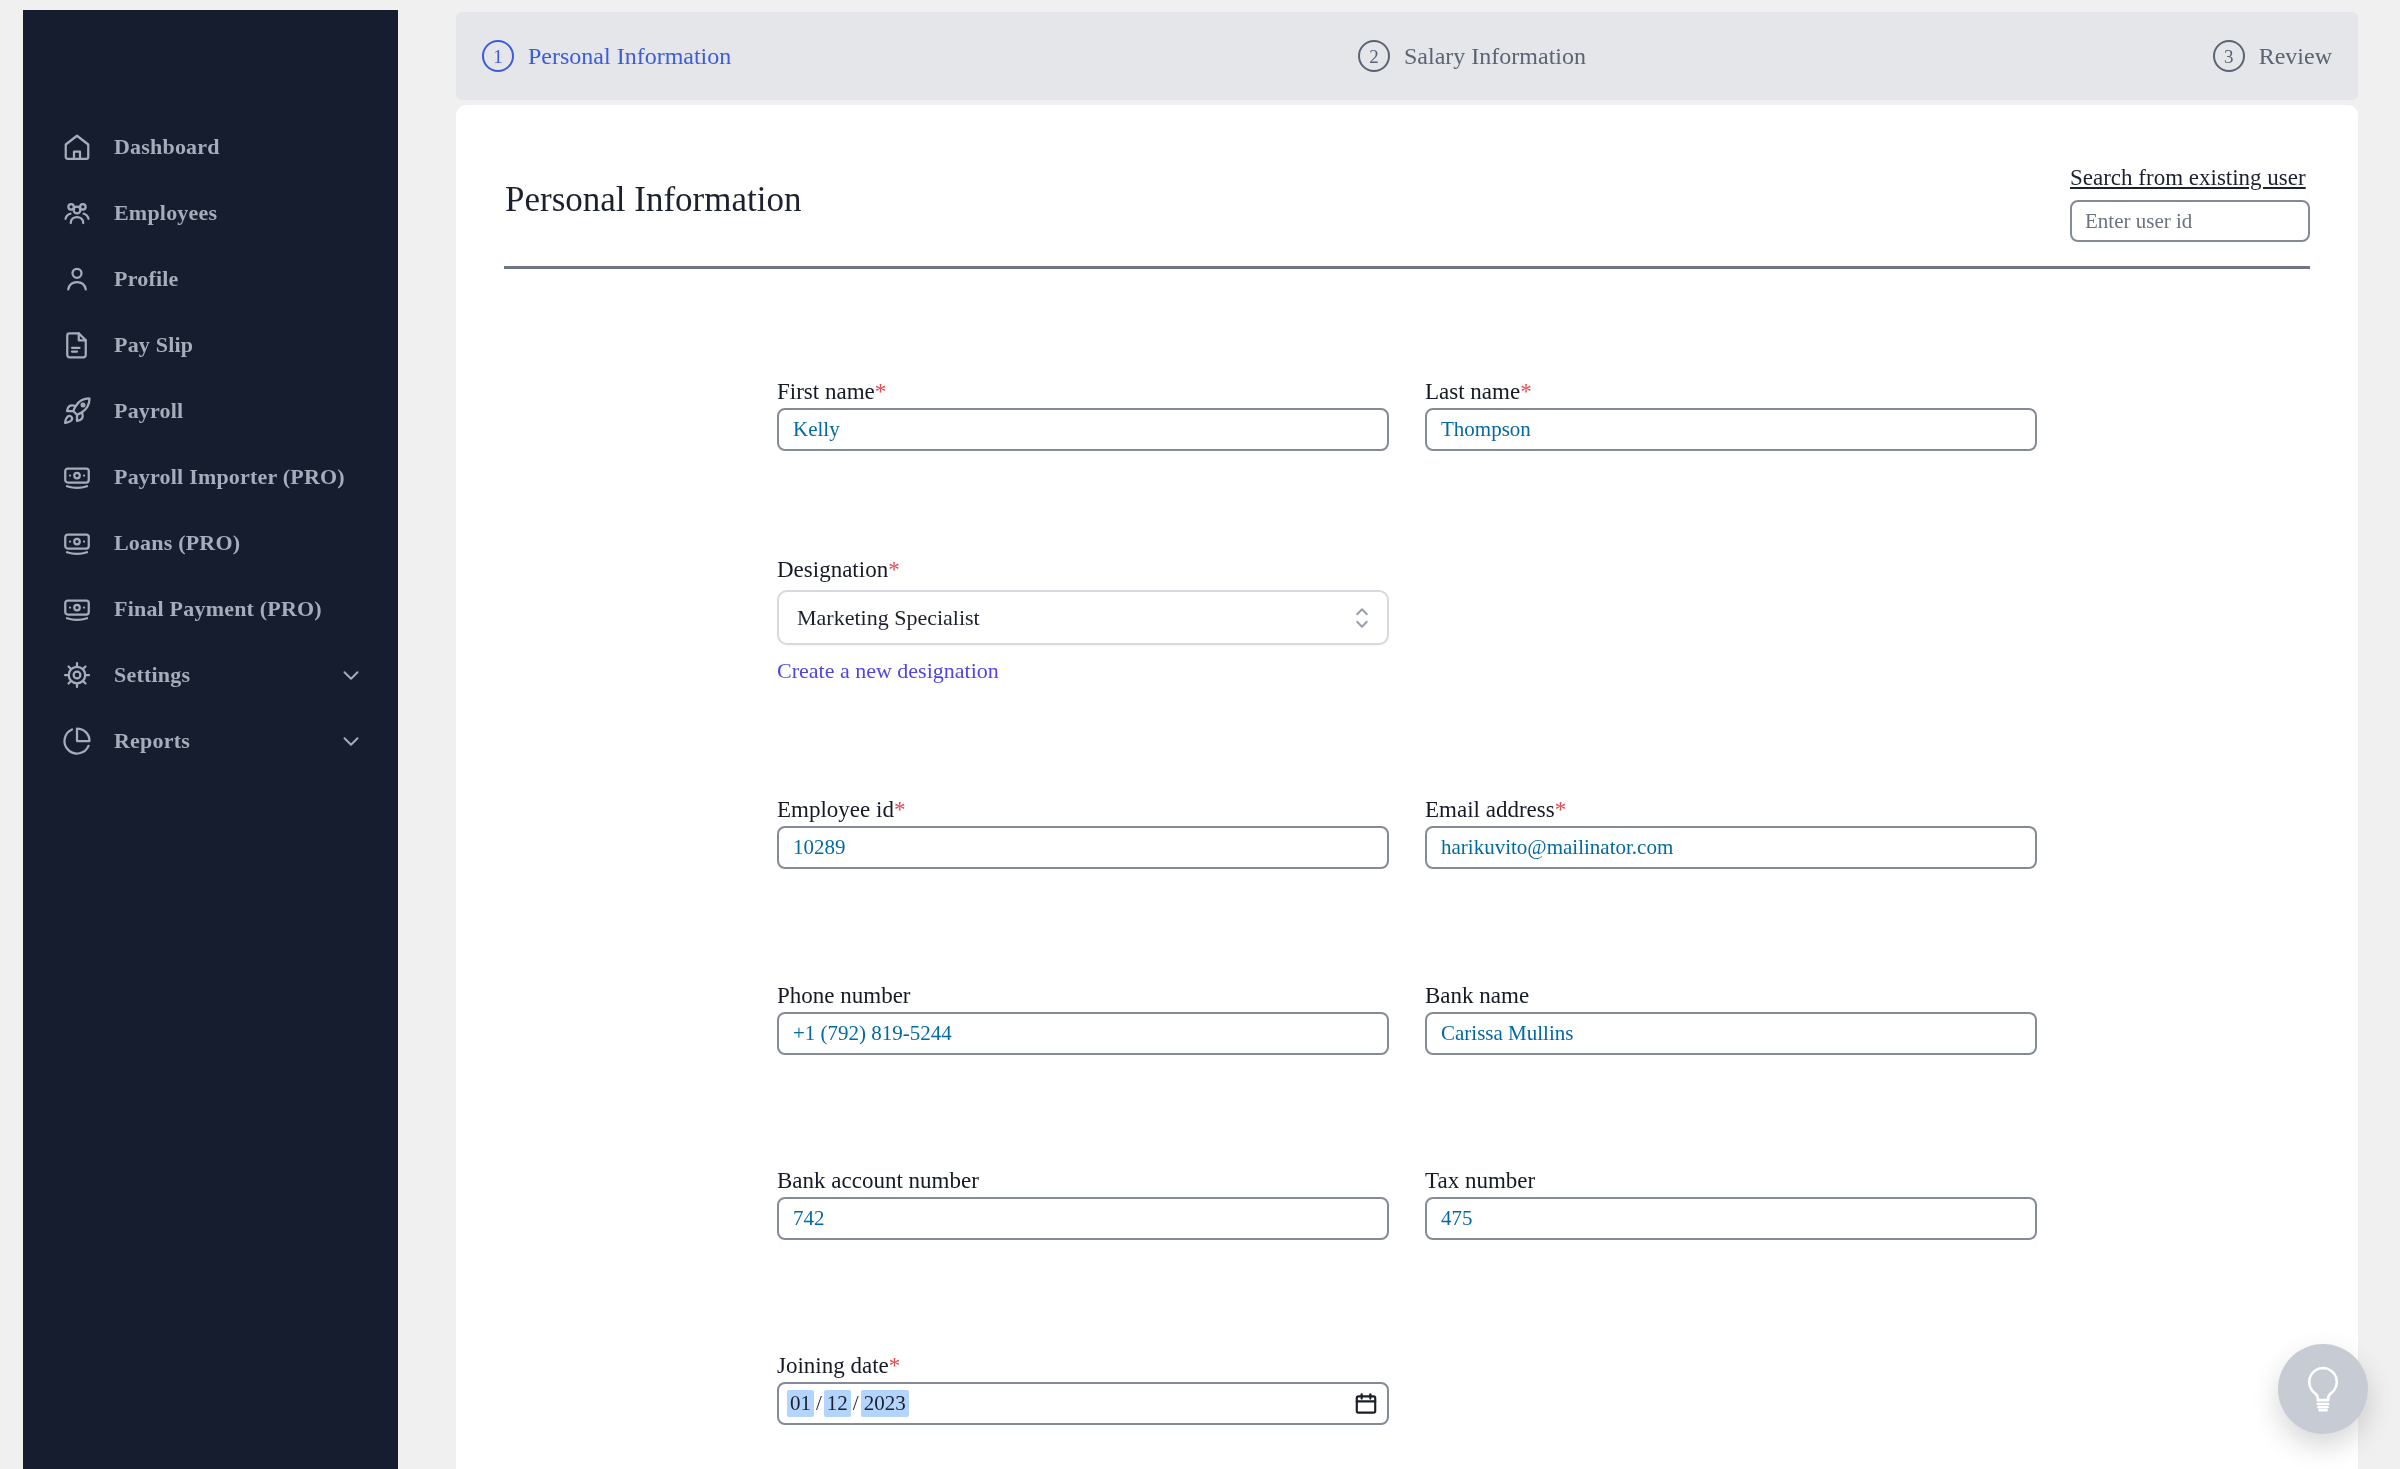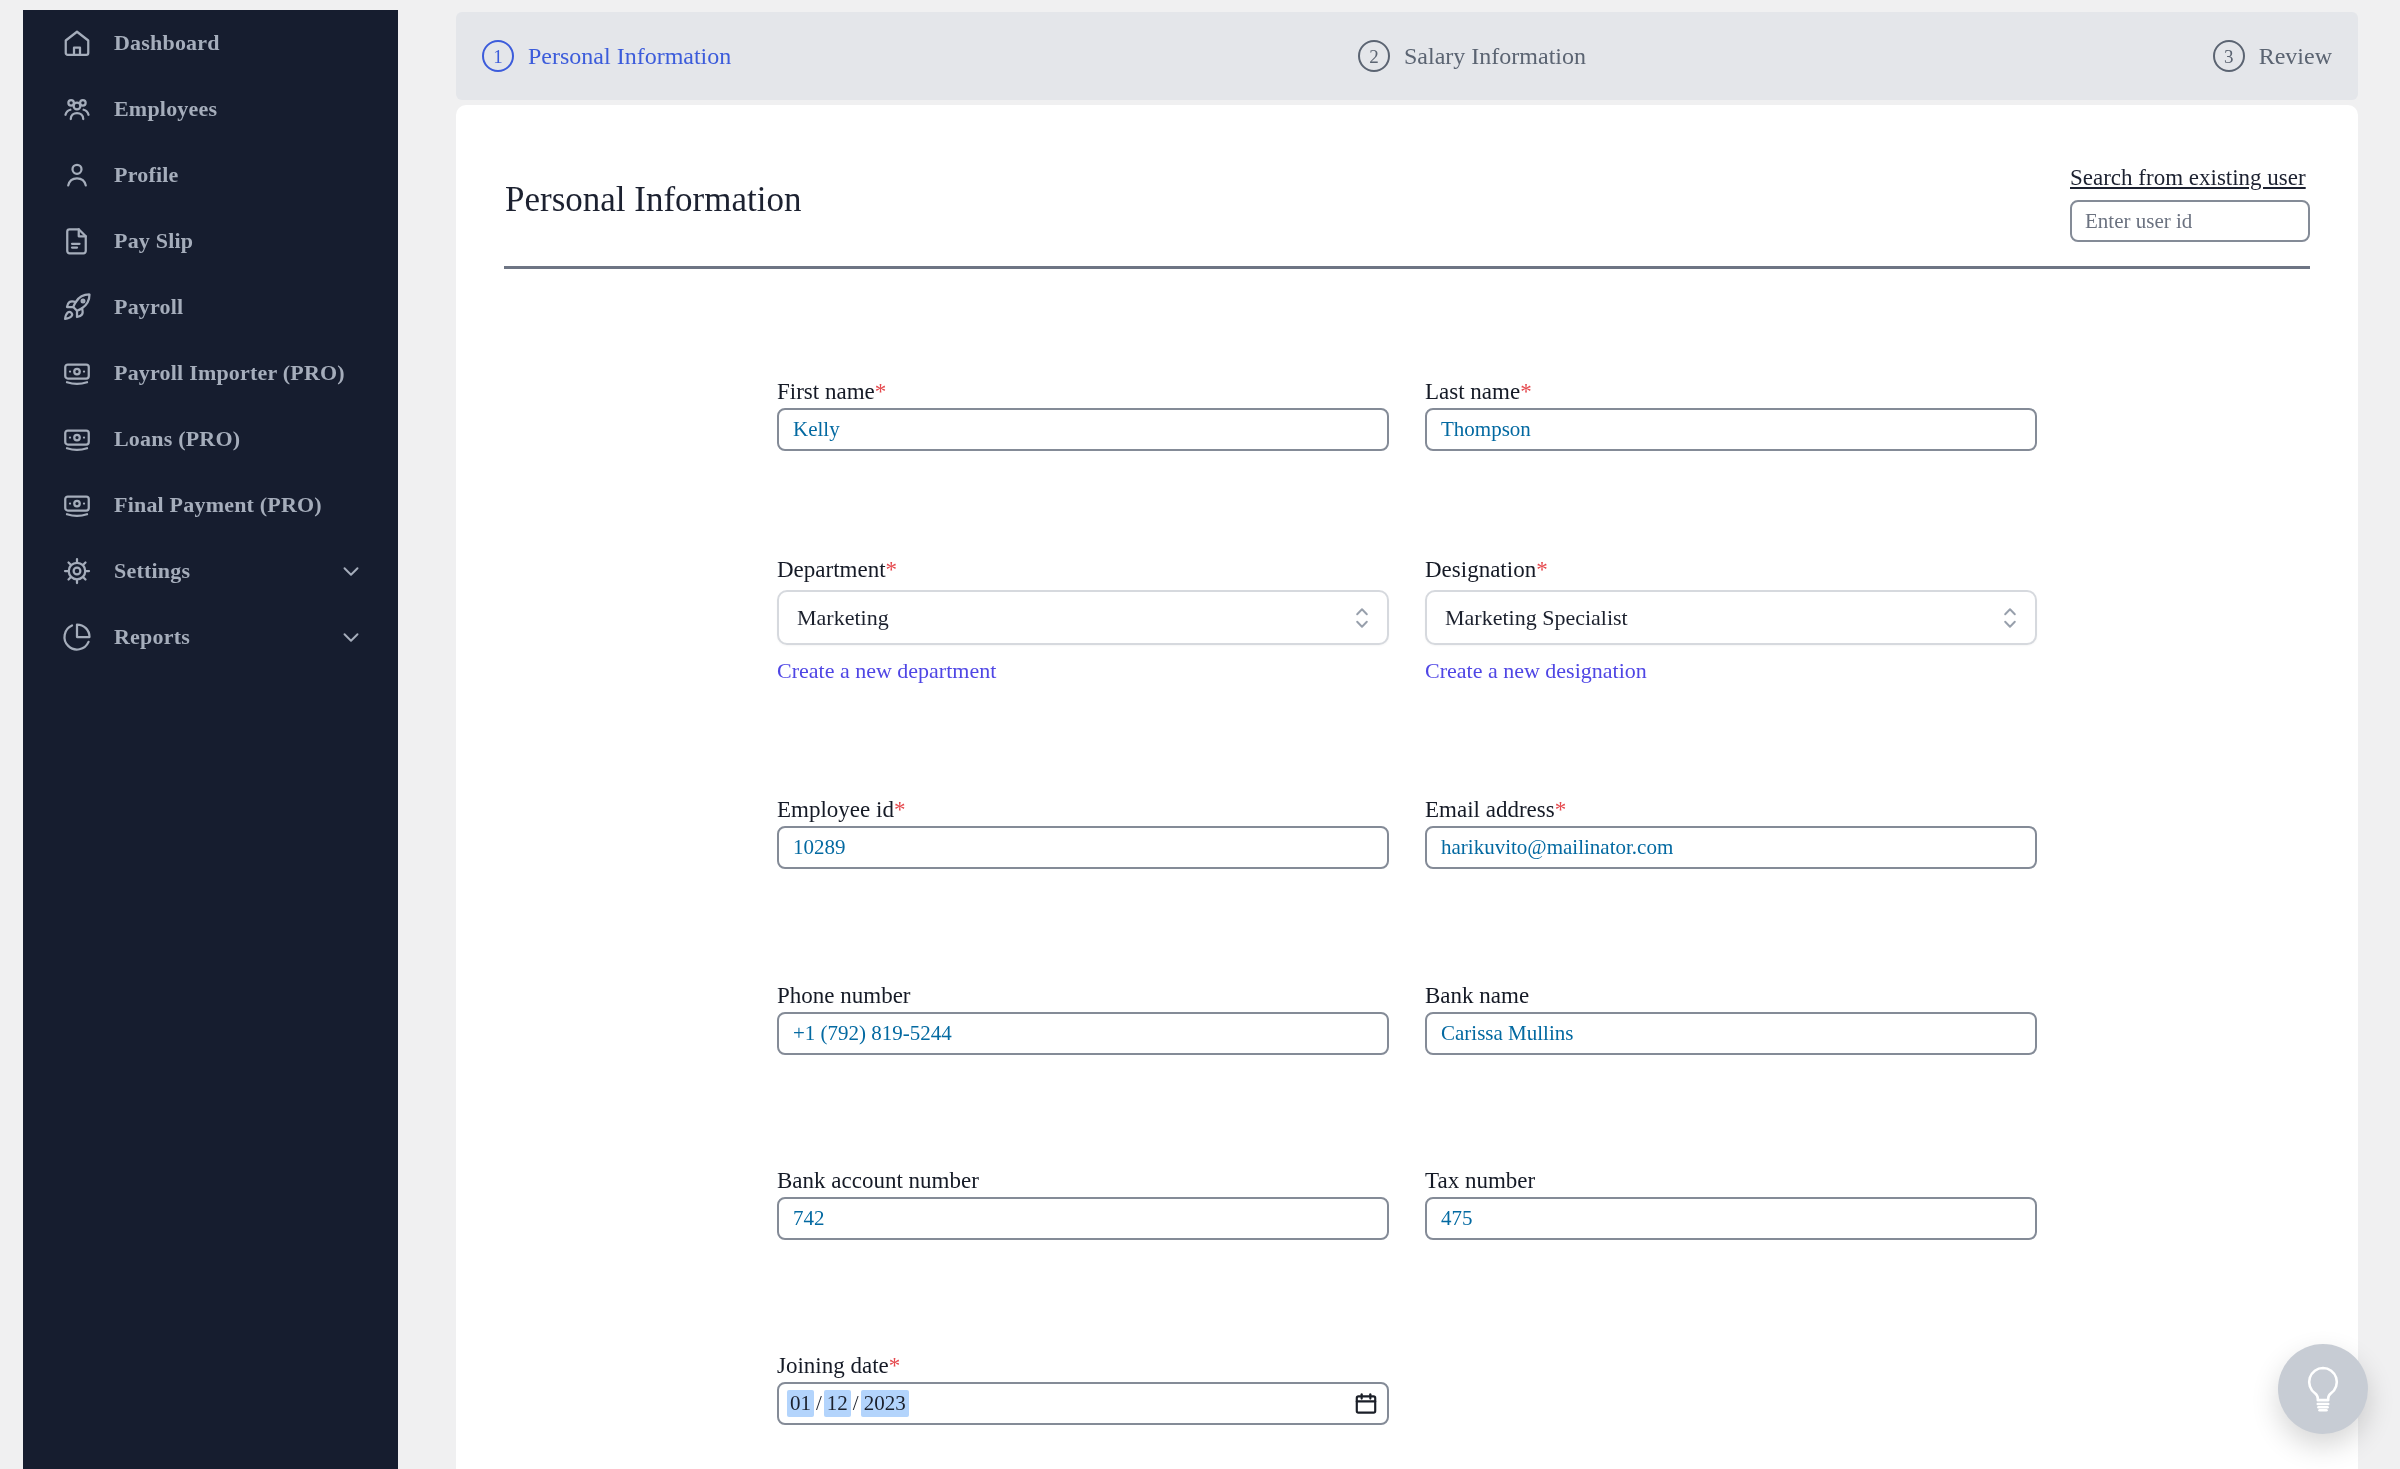--- a/index.html
+++ b/index.html
@@ -2,21 +2,21 @@
 <html><head>
 <meta charset="utf-8">
 <style>
   html,body{margin:0;padding:0;width:2400px;height:1469px;overflow:hidden;
     background:#f0f0f1;font-family:"Liberation Serif","DejaVu Serif",serif;}
   *{box-sizing:border-box;}
 
   
   .sidebar{position:absolute;left:23px;top:10px;width:375px;height:1459px;
     background:#161d2f;}
-  .nav{}
+  .nav{padding-top:104px;}
   .nav-item{display:flex;align-items:center;height:66px;padding-left:39px;
     color:#a5adbb;cursor:pointer;}
   .nav-icon{width:30px;height:30px;flex:none;display:flex;align-items:center;justify-content:center;}
   .nav-icon svg{width:30px;height:30px;}
   .nav-label{margin-left:22px;font-weight:bold;font-size:22px;letter-spacing:.2px;}
   .nav-chevron{margin-left:auto;margin-right:34px;width:26px;height:26px;}
   .nav-chevron svg{width:26px;height:26px;}
 
   
   .main{position:absolute;left:456px;top:12px;width:1902px;height:1457px;
@@ -256,33 +256,20 @@
           <input class="text-input" type="text" value="Kelly" style="">
         </div>
         <div class="field">
           <label><span>Last name</span><span class="req">*</span></label>
           <input class="text-input" type="text" value="Thompson" style="">
         </div>
       </div>
 
       <div class="row mb2">
         <div class="field">
-          <label><span>Department</span><span class="req">*</span></label>
-          <div class="select">
-            <span>Marketing</span>
-            <span class="select-chevrons">
-              <svg viewBox="0 0 16 28" style="stroke:#98a0ac">
-                  <path d="M3.5 10.5L8 5.8l4.5 4.7"></path>
-                  <path d="M3.5 17.5L8 22.2l4.5-4.7"></path>
-                </svg>
-            </span>
-          </div>
-          <a class="link">Create a new department</a>
-        </div>
-        <div class="field">
           <label><span>Designation</span><span class="req">*</span></label>
           <div class="select">
             <span>Marketing Specialist</span>
             <span class="select-chevrons">
               <svg viewBox="0 0 16 28" style="stroke:#98a0ac">
                   <path d="M3.5 10.5L8 5.8l4.5 4.7"></path>
                   <path d="M3.5 17.5L8 22.2l4.5-4.7"></path>
                 </svg>
             </span>
           </div>

